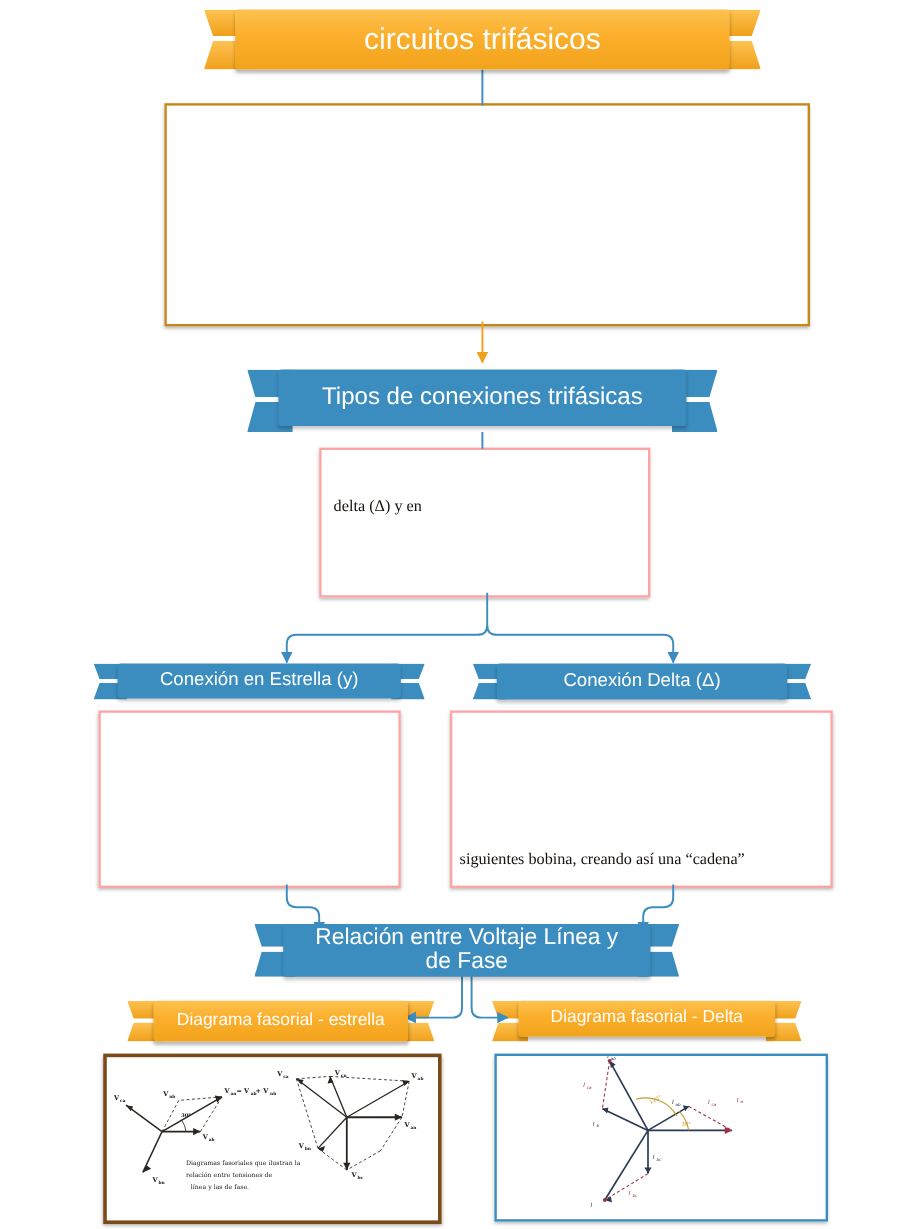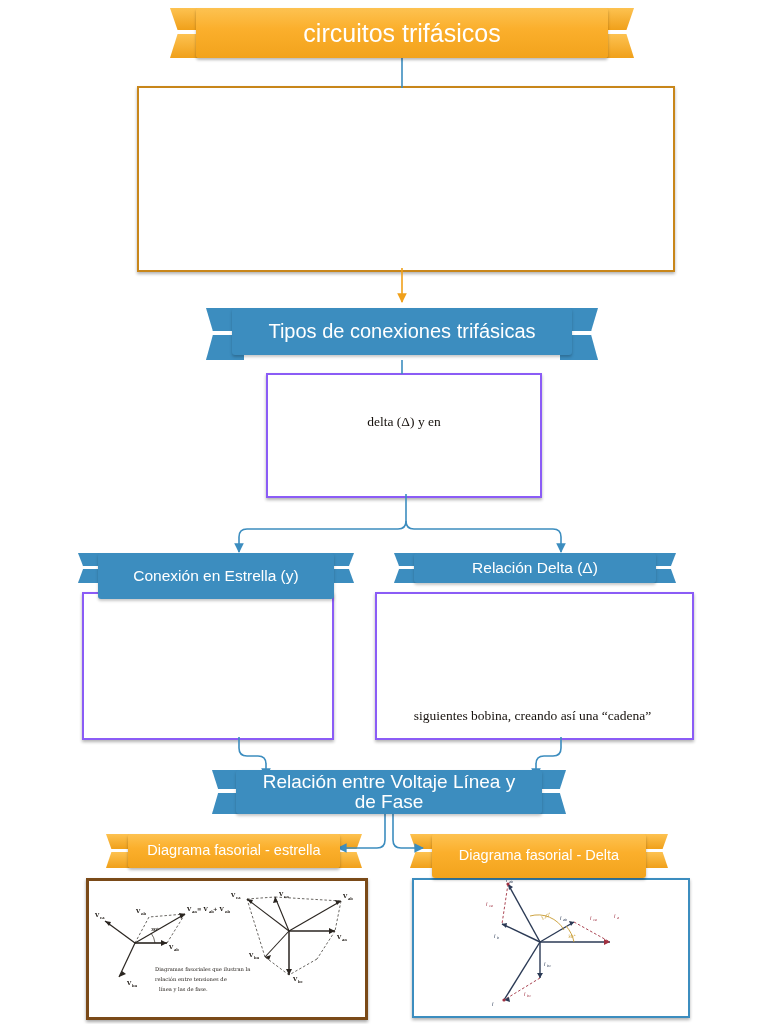--- a/index.html
+++ b/index.html
@@ -40,21 +40,21 @@
     background:#3c8dbf;box-shadow:0 2px 2px rgba(0,0,0,.2);
   }
   .tl-top-l{clip-path:polygon(0 0,100% 0,100% 100%,18% 100%);}
   .tl-bot-l{clip-path:polygon(18% 0,100% 0,100% 100%,0 100%);}
   .tl-top-r{clip-path:polygon(0 0,100% 0,82% 100%,0 100%);}
   .tl-bot-r{clip-path:polygon(0 0,82% 0,100% 100%,0 100%);}
 
   
   .box{position:absolute;background:#fff;box-shadow:0 2px 3px rgba(0,0,0,.30);}
   .box.orange-b{border:2px solid #c8861a;}
-  .box.blue-b{border:2px solid #8b5cf6;text-align:center;}
+  .box.blue-b{border:2px solid #fca5a5;}
   .box .txt{
     position:absolute;left:10px;right:10px;
     font-family:"Liberation Serif",serif;
     font-size:13.5px;color:#15100c;line-height:1.3;
   }
 
   
   svg.conn{position:absolute;left:0;top:0;width:768px;height:1024px;
            pointer-events:none;z-index:2;}
 
@@ -129,21 +129,21 @@
     </div>
     <div class="bar" style="font-size:20px;">
       <span>Tipos de conexiones trifásicas</span>
     </div>
   </div>
 
   <div class="box blue-b" style="left:266px;top:373px;width:272px;height:121px;">
     <div class="txt" style="top:38px;">delta (Δ) y en</div>
   </div>
 
-  <div class="ribbon blue" style="left:98px;top:553px;width:236px;height:46px;">
+  <div class="ribbon blue" style="left:98px;top:553px;width:236px;height:29px;">
     <div class="tail l" style="width:28px;height:30px;left:-20px;">
       <div class="tailtop tl-top-l" style="left:0;top:0;width:28px;height:13px;"></div>
       <div class="tailbot tl-bot-l" style="left:0;top:16px;width:28px;height:14px;"></div>
     </div>
     <div class="tail r" style="width:28px;height:30px;right:-20px;">
       <div class="tailtop tl-top-r" style="left:0;top:0;width:28px;height:13px;"></div>
       <div class="tailbot tl-bot-r" style="left:0;top:16px;width:28px;height:14px;"></div>
     </div>
     <div class="bar" style="font-size:15.5px;">
       <span style="padding:0 16px;">Conexión  en  Estrella  (y)</span>
@@ -157,21 +157,21 @@
   <div class="ribbon blue" style="left:414px;top:553px;width:242px;height:30px;">
     <div class="tail l" style="width:28px;height:30px;left:-20px;">
       <div class="tailtop tl-top-l" style="left:0;top:0;width:28px;height:13px;"></div>
       <div class="tailbot tl-bot-l" style="left:0;top:16px;width:28px;height:14px;"></div>
     </div>
     <div class="tail r" style="width:28px;height:30px;right:-20px;">
       <div class="tailtop tl-top-r" style="left:0;top:0;width:28px;height:13px;"></div>
       <div class="tailbot tl-bot-r" style="left:0;top:16px;width:28px;height:14px;"></div>
     </div>
     <div class="bar" style="font-size:15.5px;">
-      <span style="padding:0 16px;">Relación Delta (Δ)</span>
+      <span style="padding:0 16px;">Conexión Delta (Δ)</span>
     </div>
   </div>
 
   <div class="box blue-b" style="left:375px;top:592px;width:315px;height:144px;">
     <div class="txt" style="top:100px;left:6px;margin-top:13px;">siguientes bobina, creando así una “cadena”</div>
   </div>
 
   <div class="ribbon blue" style="left:236px;top:770px;width:306px;height:44px;">
     <div class="tail l" style="width:34px;height:44px;left:-24px;">
       <div class="tailtop tl-top-l" style="left:0;top:0;width:34px;height:19px;"></div>
@@ -193,21 +193,21 @@
     </div>
     <div class="tail r" style="width:30px;height:34px;right:-22px;">
       <div class="tailtop tl-top-r" style="left:0;top:0;width:30px;height:15px;"></div>
       <div class="tailbot tl-bot-r" style="left:0;top:18px;width:30px;height:16px;"></div>
     </div>
     <div class="bar" style="font-size:14.5px;">
       <span style="padding:0 12px;">Diagrama fasorial - estrella</span>
     </div>
   </div>
 
-  <div class="ribbon orange" style="left:432px;top:834px;width:214px;height:44px;">
+  <div class="ribbon orange" style="left:432px;top:834px;width:214px;height:30px;">
     <div class="tail l" style="width:30px;height:34px;left:-22px;">
       <div class="tailtop tl-top-l" style="left:0;top:0;width:30px;height:15px;"></div>
       <div class="tailbot tl-bot-l" style="left:0;top:18px;width:30px;height:16px;"></div>
     </div>
     <div class="tail r" style="width:30px;height:34px;right:-22px;">
       <div class="tailtop tl-top-r" style="left:0;top:0;width:30px;height:15px;"></div>
       <div class="tailbot tl-bot-r" style="left:0;top:18px;width:30px;height:16px;"></div>
     </div>
     <div class="bar" style="font-size:14.5px;">
       <span style="padding:0 12px;">Diagrama fasorial - Delta</span>

